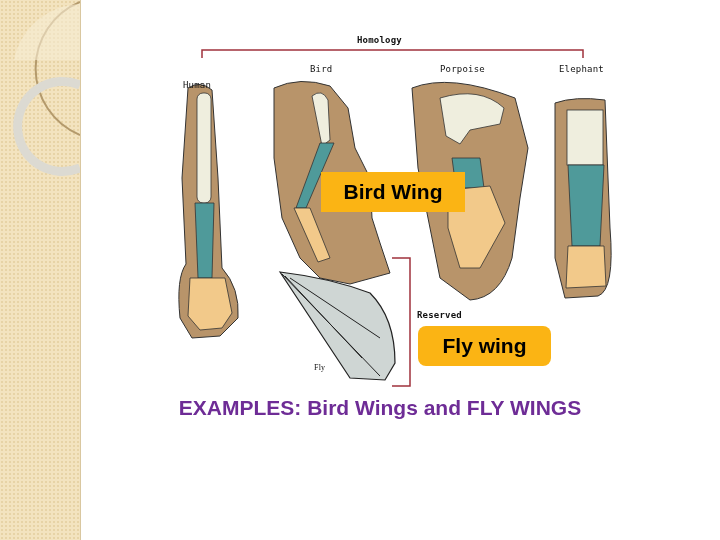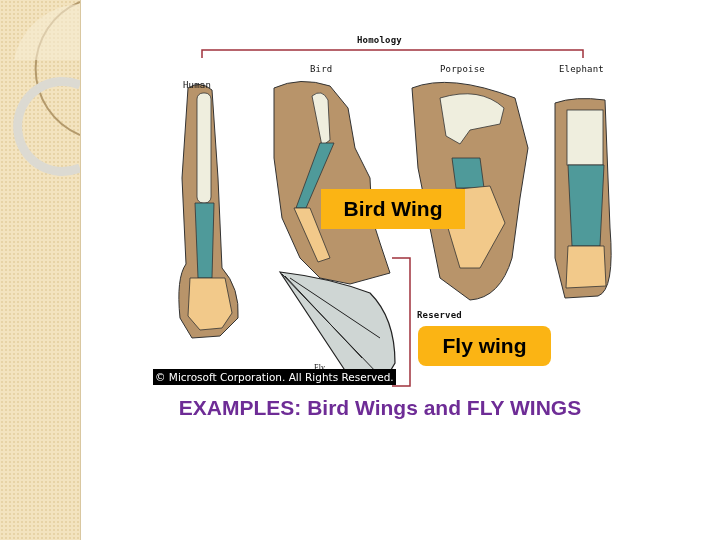--- a/index.html
+++ b/index.html
@@ -70,19 +70,18 @@
   </svg>
 
   <div class="small-label bold" style="left:357px;top:7px;">Homology</div>
   <div class="small-label" style="left:183px;top:52px;">Human</div>
   <div class="small-label" style="left:310px;top:36px;">Bird</div>
   <div class="small-label" style="left:440px;top:36px;">Porpoise</div>
   <div class="small-label" style="left:559px;top:36px;">Elephant</div>
   <div class="small-label bold" style="left:417px;top:282px;">Reserved</div>
   <div class="small-label" style="left:314px;top:335px;font-size:8px;font-family:Liberation Serif, serif;">Fly</div>
 
-  <div class="copyright">© Microsoft Corporation. All Rights Reserved.</div>
 </div>
 
-<div class="callout" style="left:321px;top:189px;width:144px;height:40px;">Bird Wing</div>
+<div class="callout" style="left:321px;top:172px;width:144px;height:40px;">Bird Wing</div>
 <div class="callout" style="left:418px;top:326px;width:133px;height:40px;border-radius:8px;">Fly wing</div>
 
 <div class="title">EXAMPLES: Bird Wings and FLY WINGS</div>
 
 </body></html>

